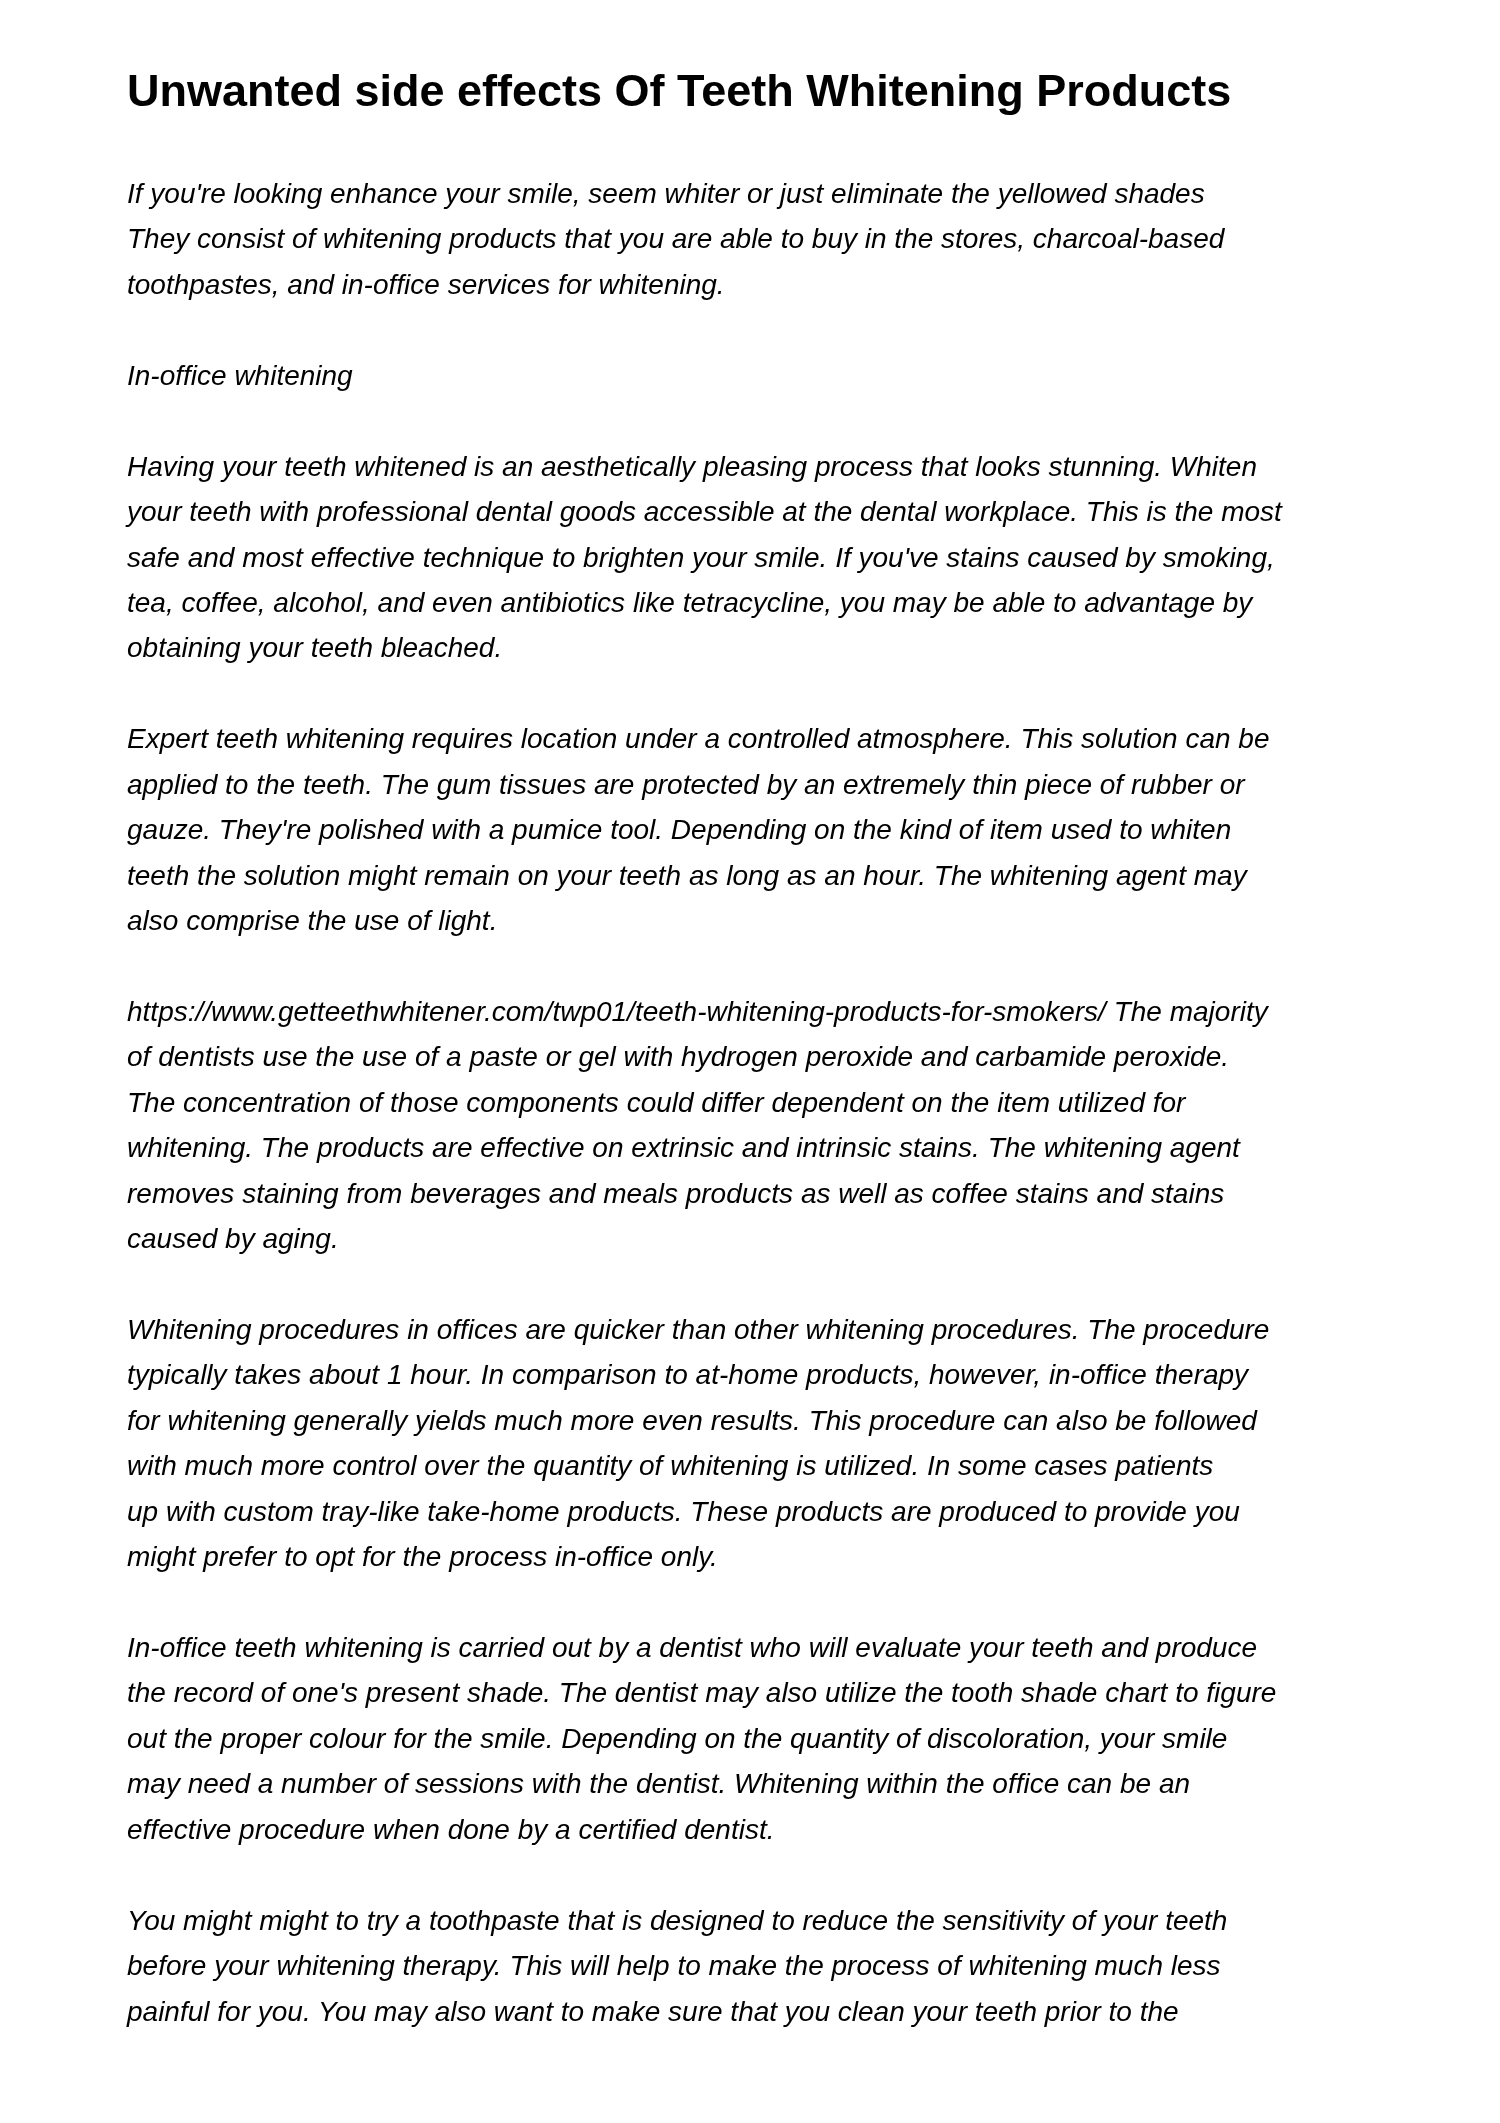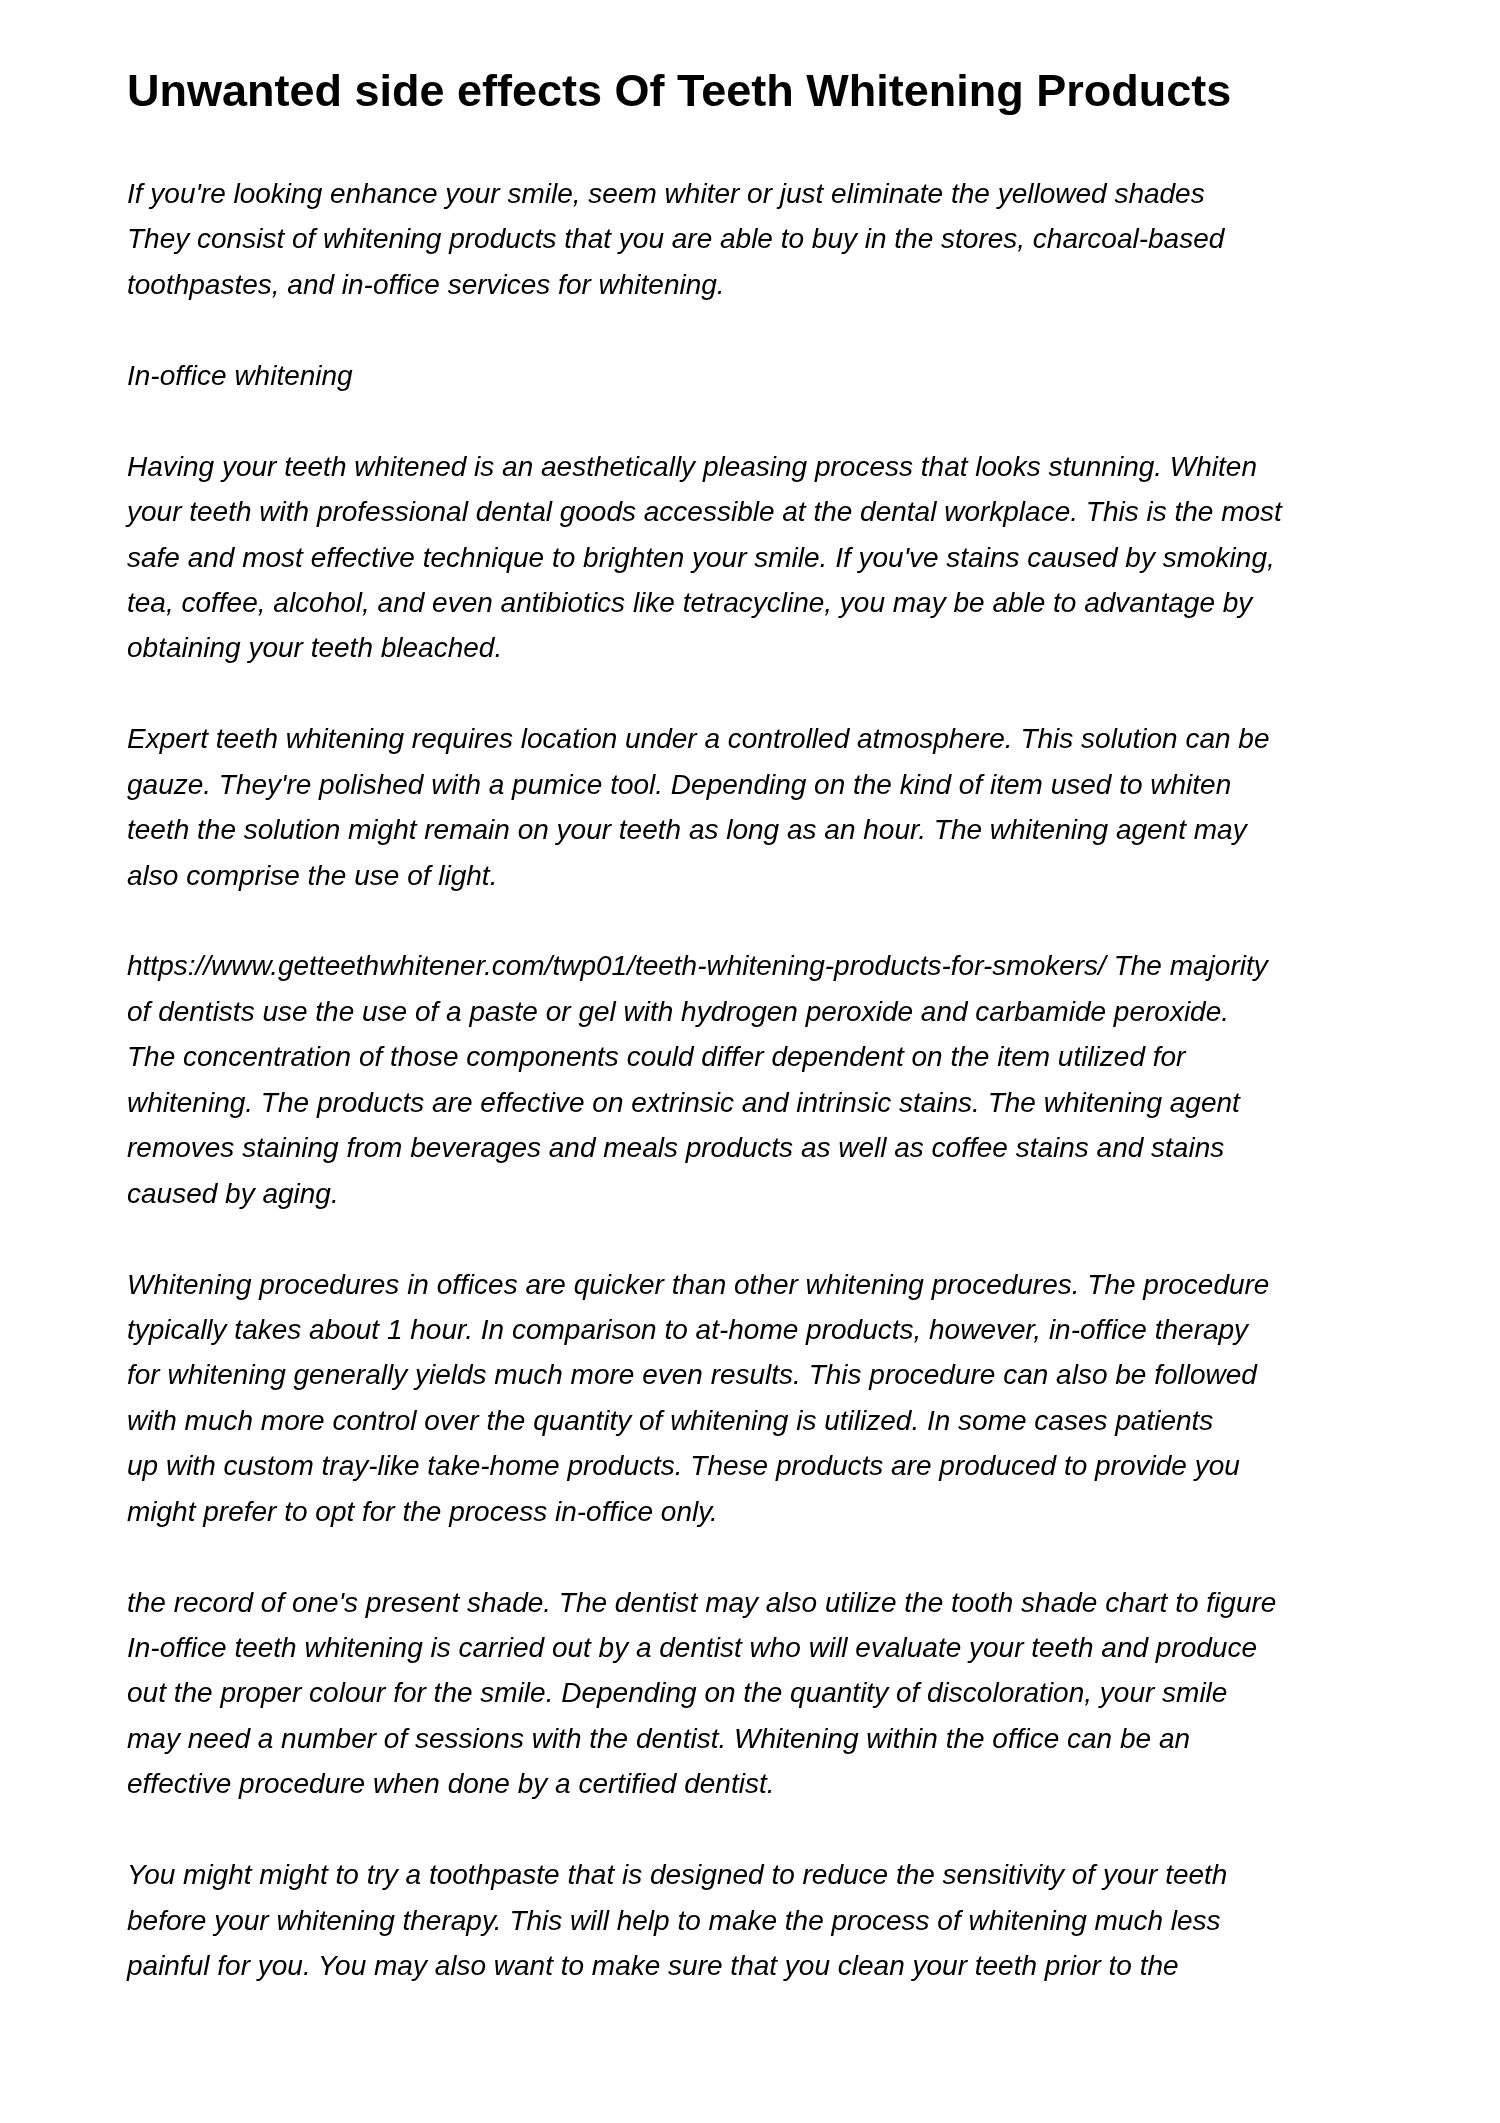--- a/index.html
+++ b/index.html
@@ -71,20 +71,21 @@
     <p class="para">
       <span class="line">Having your teeth whitened is an aesthetically pleasing process that looks stunning. Whiten</span>
       <span class="line">your teeth with professional dental goods accessible at the dental workplace. This is the most</span>
       <span class="line">safe and most effective technique to brighten your smile. If you've stains caused by smoking,</span>
       <span class="line">tea, coffee, alcohol, and even antibiotics like tetracycline, you may be able to advantage by</span>
       <span class="line">obtaining your teeth bleached.</span>
     </p>
 
     <p class="para">
       <span class="line">Expert teeth whitening requires location under a controlled atmosphere. This solution can be</span>
+      <span class="line">applied to the teeth. The gum tissues are protected by an extremely thin piece of rubber or</span>
       <span class="line">gauze. They're polished with a pumice tool. Depending on the kind of item used to whiten</span>
       <span class="line">teeth the solution might remain on your teeth as long as an hour. The whitening agent may</span>
       <span class="line">also comprise the use of light.</span>
     </p>
 
     <p class="para">
       <span class="line">https://www.getteethwhitener.com/twp01/teeth-whitening-products-for-smokers/ The majority</span>
       <span class="line">of dentists use the use of a paste or gel with hydrogen peroxide and carbamide peroxide.</span>
       <span class="line">The concentration of those components could differ dependent on the item utilized for</span>
       <span class="line">whitening. The products are effective on extrinsic and intrinsic stains. The whitening agent</span>
@@ -95,22 +96,22 @@
     <p class="para">
       <span class="line">Whitening procedures in offices are quicker than other whitening procedures. The procedure</span>
       <span class="line">typically takes about 1 hour. In comparison to at-home products, however, in-office therapy</span>
       <span class="line">for whitening generally yields much more even results. This procedure can also be followed</span>
       <span class="line">with much more control over the quantity of whitening is utilized. In some cases patients</span>
       <span class="line">up with custom tray-like take-home products. These products are produced to provide you</span>
       <span class="line">might prefer to opt for the process in-office only.</span>
     </p>
 
     <p class="para">
+      <span class="line">In-office teeth whitening is carried out by a dentist who will evaluate your teeth and produce</span>
       <span class="line">the record of one's present shade. The dentist may also utilize the tooth shade chart to figure</span>
-      <span class="line">In-office teeth whitening is carried out by a dentist who will evaluate your teeth and produce</span>
       <span class="line">out the proper colour for the smile. Depending on the quantity of discoloration, your smile</span>
       <span class="line">may need a number of sessions with the dentist. Whitening within the office can be an</span>
       <span class="line">effective procedure when done by a certified dentist.</span>
     </p>
 
     <p class="para">
       <span class="line">You might might to try a toothpaste that is designed to reduce the sensitivity of your teeth</span>
       <span class="line">before your whitening therapy. This will help to make the process of whitening much less</span>
       <span class="line">painful for you. You may also want to make sure that you clean your teeth prior to the</span>
     </p>

